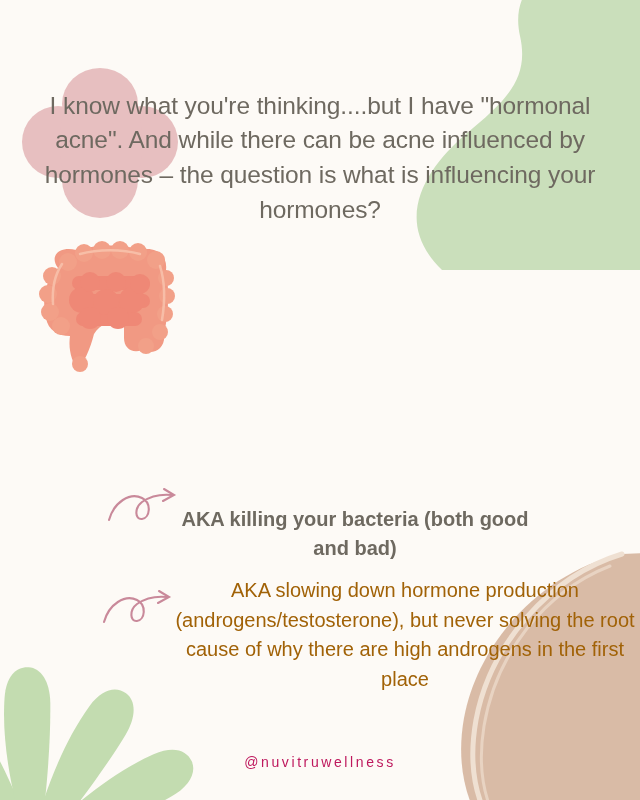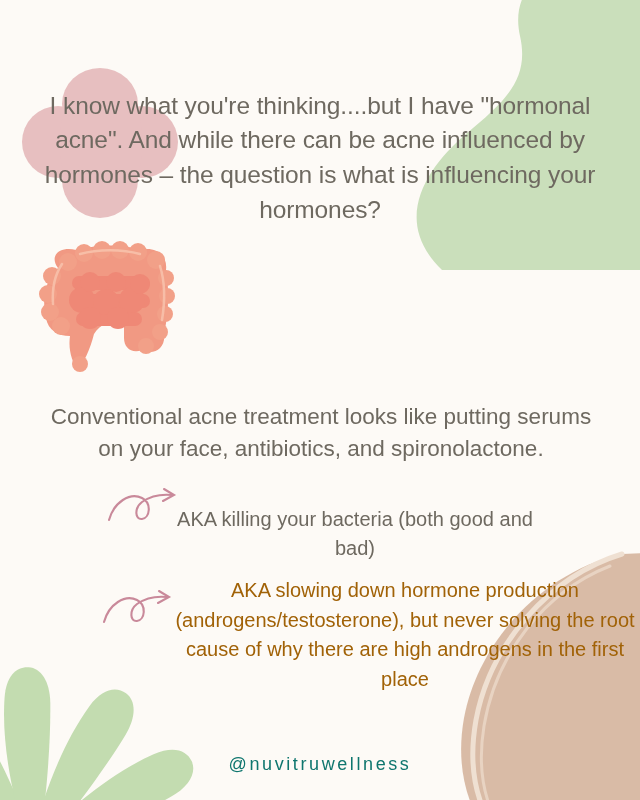--- a/index.html
+++ b/index.html
@@ -101,20 +101,21 @@
 
   .aka-one {
     position: absolute;
     top: 485px;
     left: 170px;
     width: 370px;
     text-align: center;
     font-size: 20px;
     line-height: 1.45;
     color: #6e6960;
+    font-weight: bold;
   }
 
   .aka-two {
     position: absolute;
     top: 556px;
     left: 170px;
     width: 470px;
     text-align: center;
     font-size: 20px;
     line-height: 1.48;
@@ -135,23 +136,23 @@
     width: 80px;
     height: 48px;
   }
 
   .handle {
     position: absolute;
     top: 754px;
     left: 0;
     width: 640px;
     text-align: center;
-    font-size: 18px;
+    font-size: 14px;
     letter-spacing: 2.6px;
-    color: #0f766e;
+    color: #be185d;
   }
 </style>
 </head>
 <body>
 
 <div id="canvas">
 
   <svg class="deco" id="green-blob-top" viewBox="0 0 300 300">
     <path d="M 62 300 C 10 250 48 196 86 164 C 124 132 150 110 140 66 C 132 30 150 0 196 0 L 300 0 L 300 300 Z" fill="#cadfbb"></path>
   </svg>
@@ -224,21 +225,20 @@
       <path d="M 52 16 C 70 11 94 11 112 16"></path>
       <path d="M 132 28 C 137 44 137 64 134 82"></path>
     </g>
   </svg>
 
   <div class="content">
 
     <p class="headline">I know what you're thinking....but I have "hormonal acne". And while there can be acne influenced by hormones – the question is what is influencing your hormones?</p>
 
 
-    <p class="conventional">Conventional acne treatment looks like putting serums on your face, antibiotics, and spironolactone.</p>
 
     <svg id="arrow-one" viewBox="0 0 80 48">
       <g fill="none" stroke="#c9899a" stroke-width="2.1" stroke-linecap="round">
         <path d="M 5 40 C 10 22 26 12 38 18 C 48 23 46 38 38 39 C 31 40 30 28 38 22 C 48 15 58 14 68 15"></path>
         <path d="M 60 9 L 70 15 L 59 21"></path>
       </g>
     </svg>
 
     <p class="aka-one">AKA killing your bacteria (both good and bad)</p>
 

